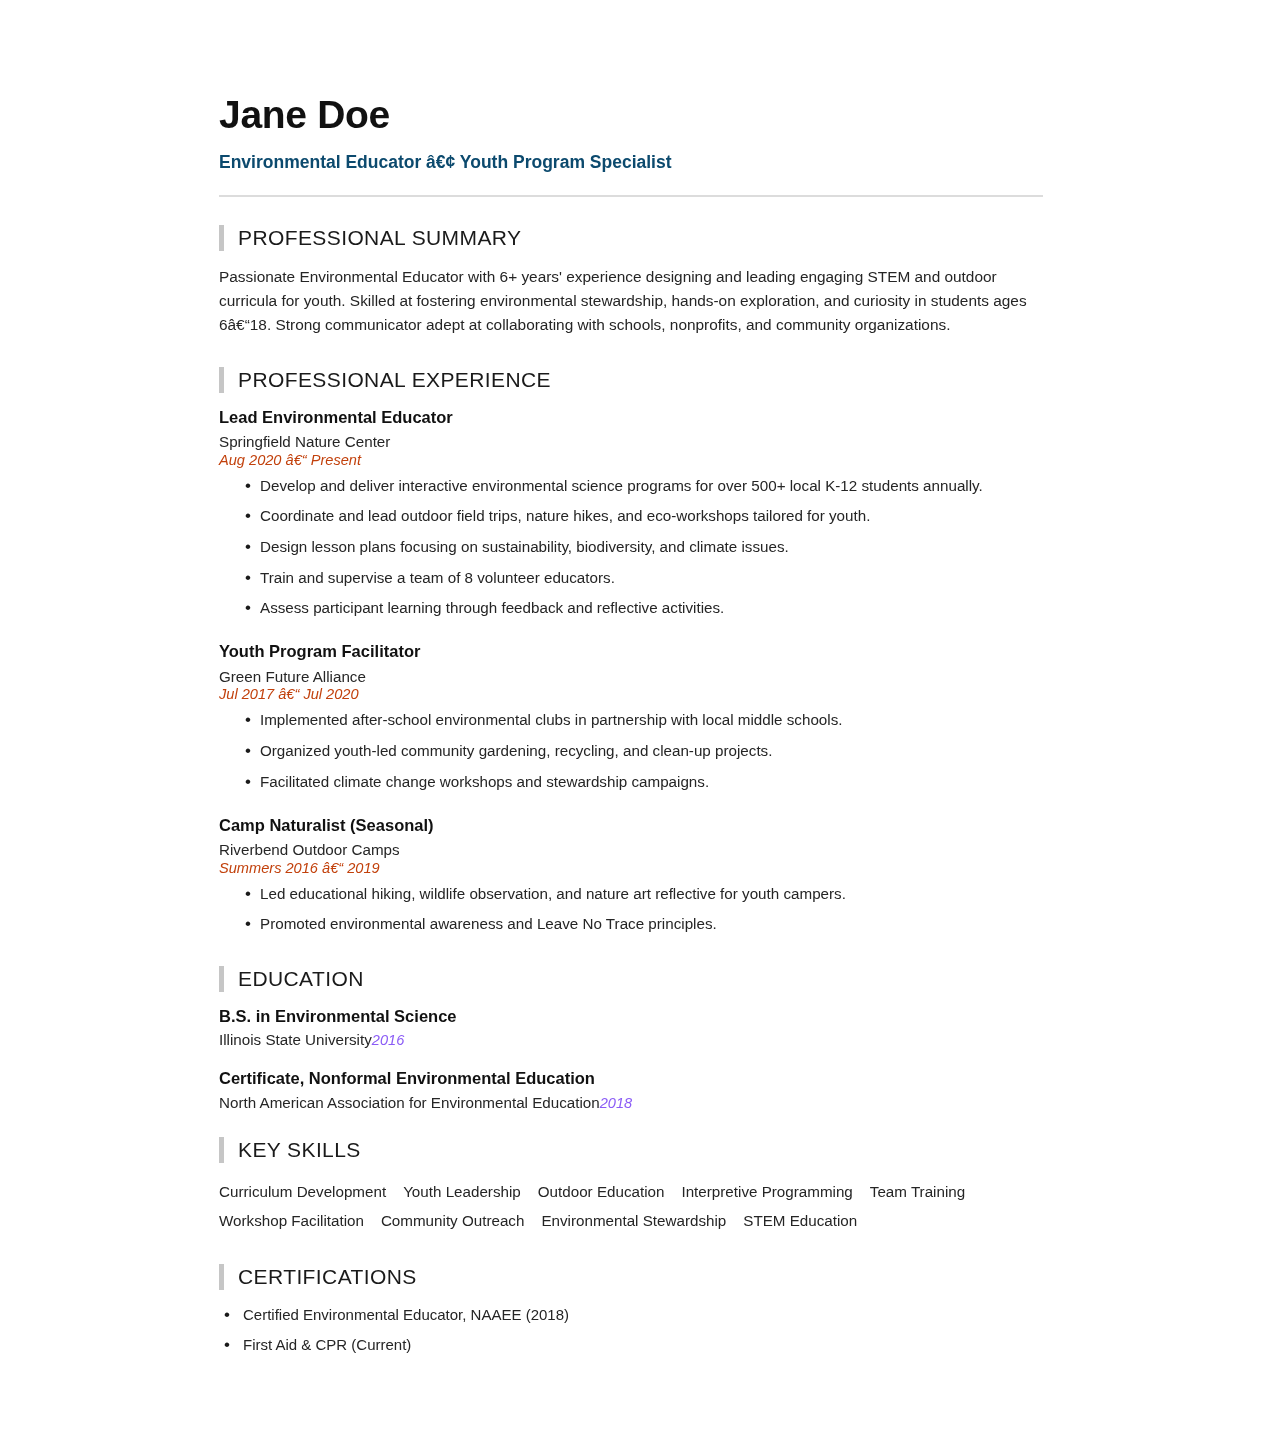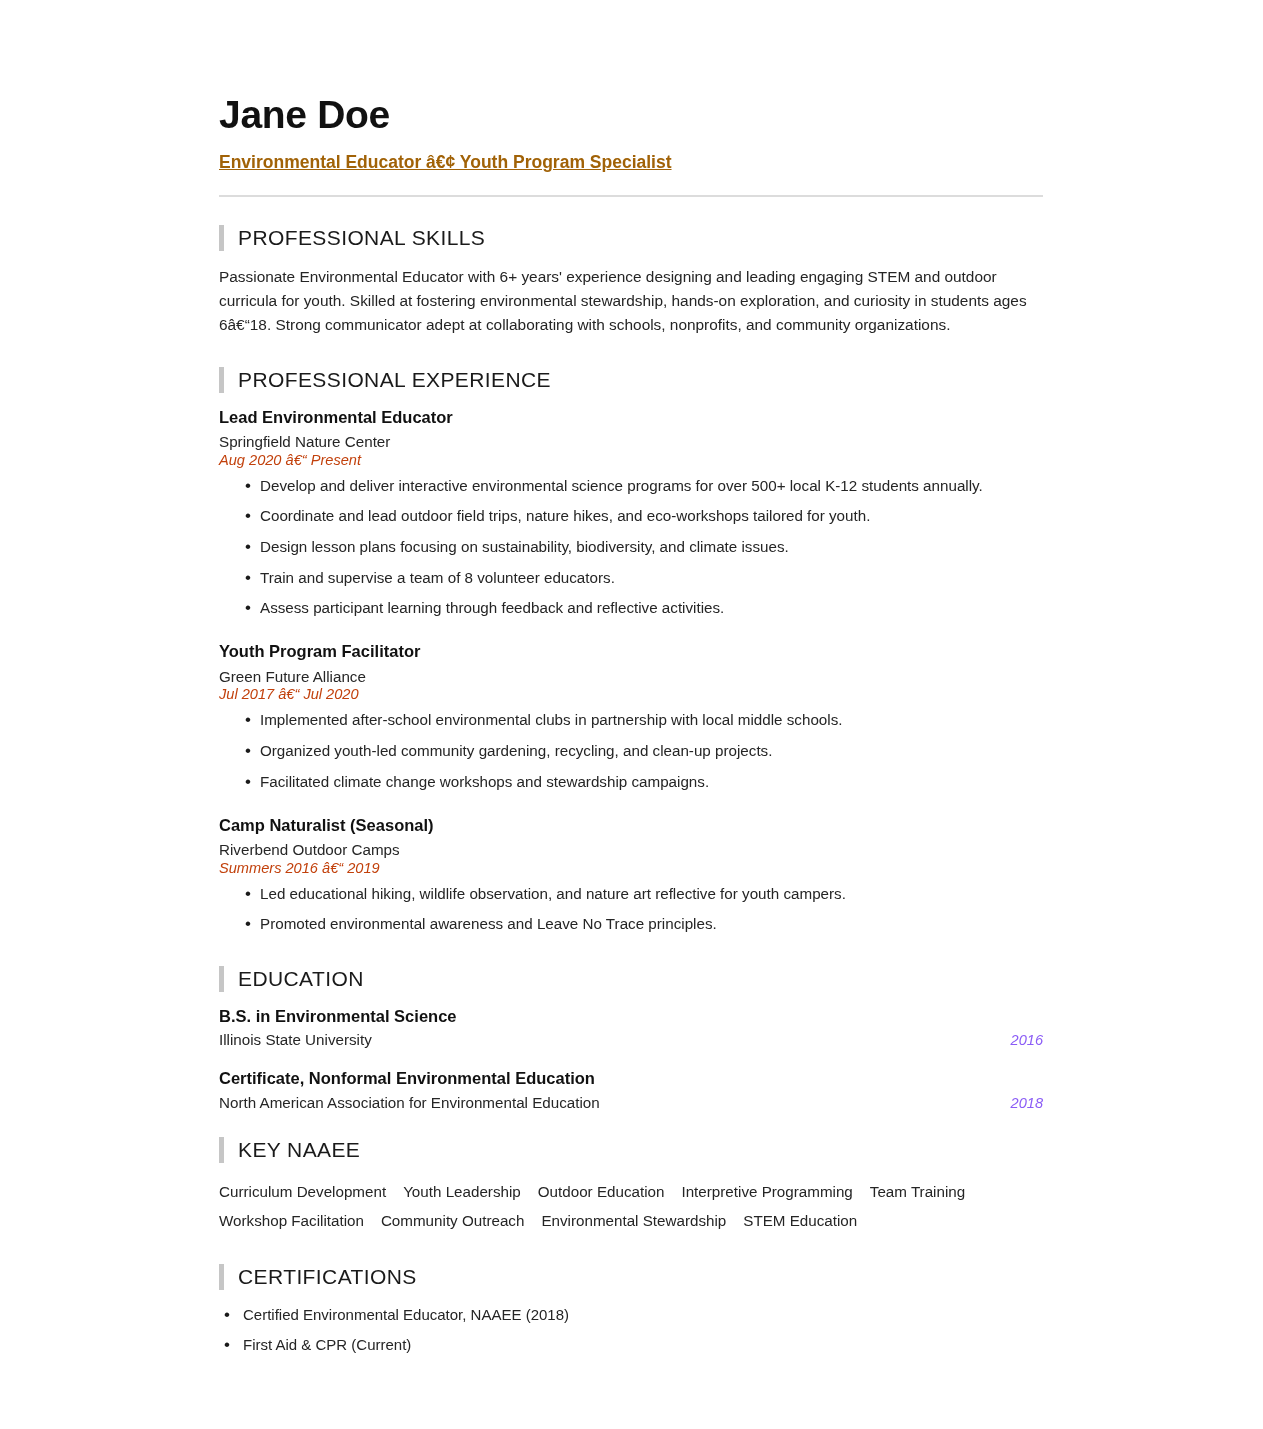--- a/index.html
+++ b/index.html
@@ -33,24 +33,23 @@
     font-size: 39px;
     font-weight: bold;
     letter-spacing: -0.3px;
     color: #111111;
     line-height: 1.05;
     margin: 0 0 16px 0;
   }
   .tagline {
     font-size: 17.5px;
     font-weight: bold;
-    color: #a16207;
+    color: #0c4a6e;
     margin: 0 0 22px 0;
     line-height: 1.2;
-    text-decoration: underline;
   }
   .contact-line {
     font-size: 15px;
     color: #2a2a2a;
     line-height: 1.3;
     margin: 0 0 12px 0;
   }
   .contact-sep {
     color: #555555;
     padding: 0 4px;
@@ -148,21 +147,20 @@
   .edu-block { margin: 0 0 20px 0; }
   .edu-degree {
     font-size: 16.5px;
     font-weight: bold;
     color: #111111;
     margin: 0 0 5px 0;
     line-height: 1.25;
   }
   .edu-meta {
     display: flex;
-    justify-content: space-between;
     align-items: baseline;
   }
   .edu-school {
     font-size: 15.2px;
     color: #262626;
   }
   .edu-year {
     font-size: 14.6px;
     font-style: italic;
     color: #8b5cf6;
@@ -221,21 +219,21 @@
 
     <div>
       <h1 class="name">Jane Doe</h1>
       <div class="tagline">Environmental Educator â€¢ Youth Program Specialist</div>
       <div class="header-rule"></div>
     </div>
 
     <div class="section sp-summary">
       <div class="section-head">
         <span class="accent-bar"></span>
-        <span class="section-title">PROFESSIONAL SKILLS</span>
+        <span class="section-title">PROFESSIONAL SUMMARY</span>
       </div>
       <p class="summary">Passionate Environmental Educator with 6+ years' experience designing and leading engaging STEM and outdoor curricula for youth. Skilled at fostering environmental stewardship, hands-on exploration, and curiosity in students ages 6â€“18. Strong communicator adept at collaborating with schools, nonprofits, and community organizations.</p>
     </div>
 
     <div class="section">
       <div class="section-head">
         <span class="accent-bar"></span>
         <span class="section-title">PROFESSIONAL EXPERIENCE</span>
       </div>
 
@@ -299,21 +297,21 @@
         <div class="edu-meta">
           <span class="edu-school">North American Association for Environmental Education</span>
           <span class="edu-year">2018</span>
         </div>
       </div>
     </div>
 
     <div class="section sp-skills">
       <div class="section-head">
         <span class="accent-bar"></span>
-        <span class="section-title">KEY NAAEE</span>
+        <span class="section-title">KEY SKILLS</span>
       </div>
       <div class="skills">
         <span class="skill">Curriculum Development</span><span class="skill">Youth Leadership</span><span class="skill">Outdoor Education</span><span class="skill">Interpretive Programming</span><span class="skill">Team Training</span><span class="skill">Workshop Facilitation</span><span class="skill">Community Outreach</span><span class="skill">Environmental Stewardship</span><span class="skill">STEM Education</span>
       </div>
     </div>
 
     <div class="section sp-certs">
       <div class="section-head">
         <span class="accent-bar"></span>
         <span class="section-title">CERTIFICATIONS</span>

